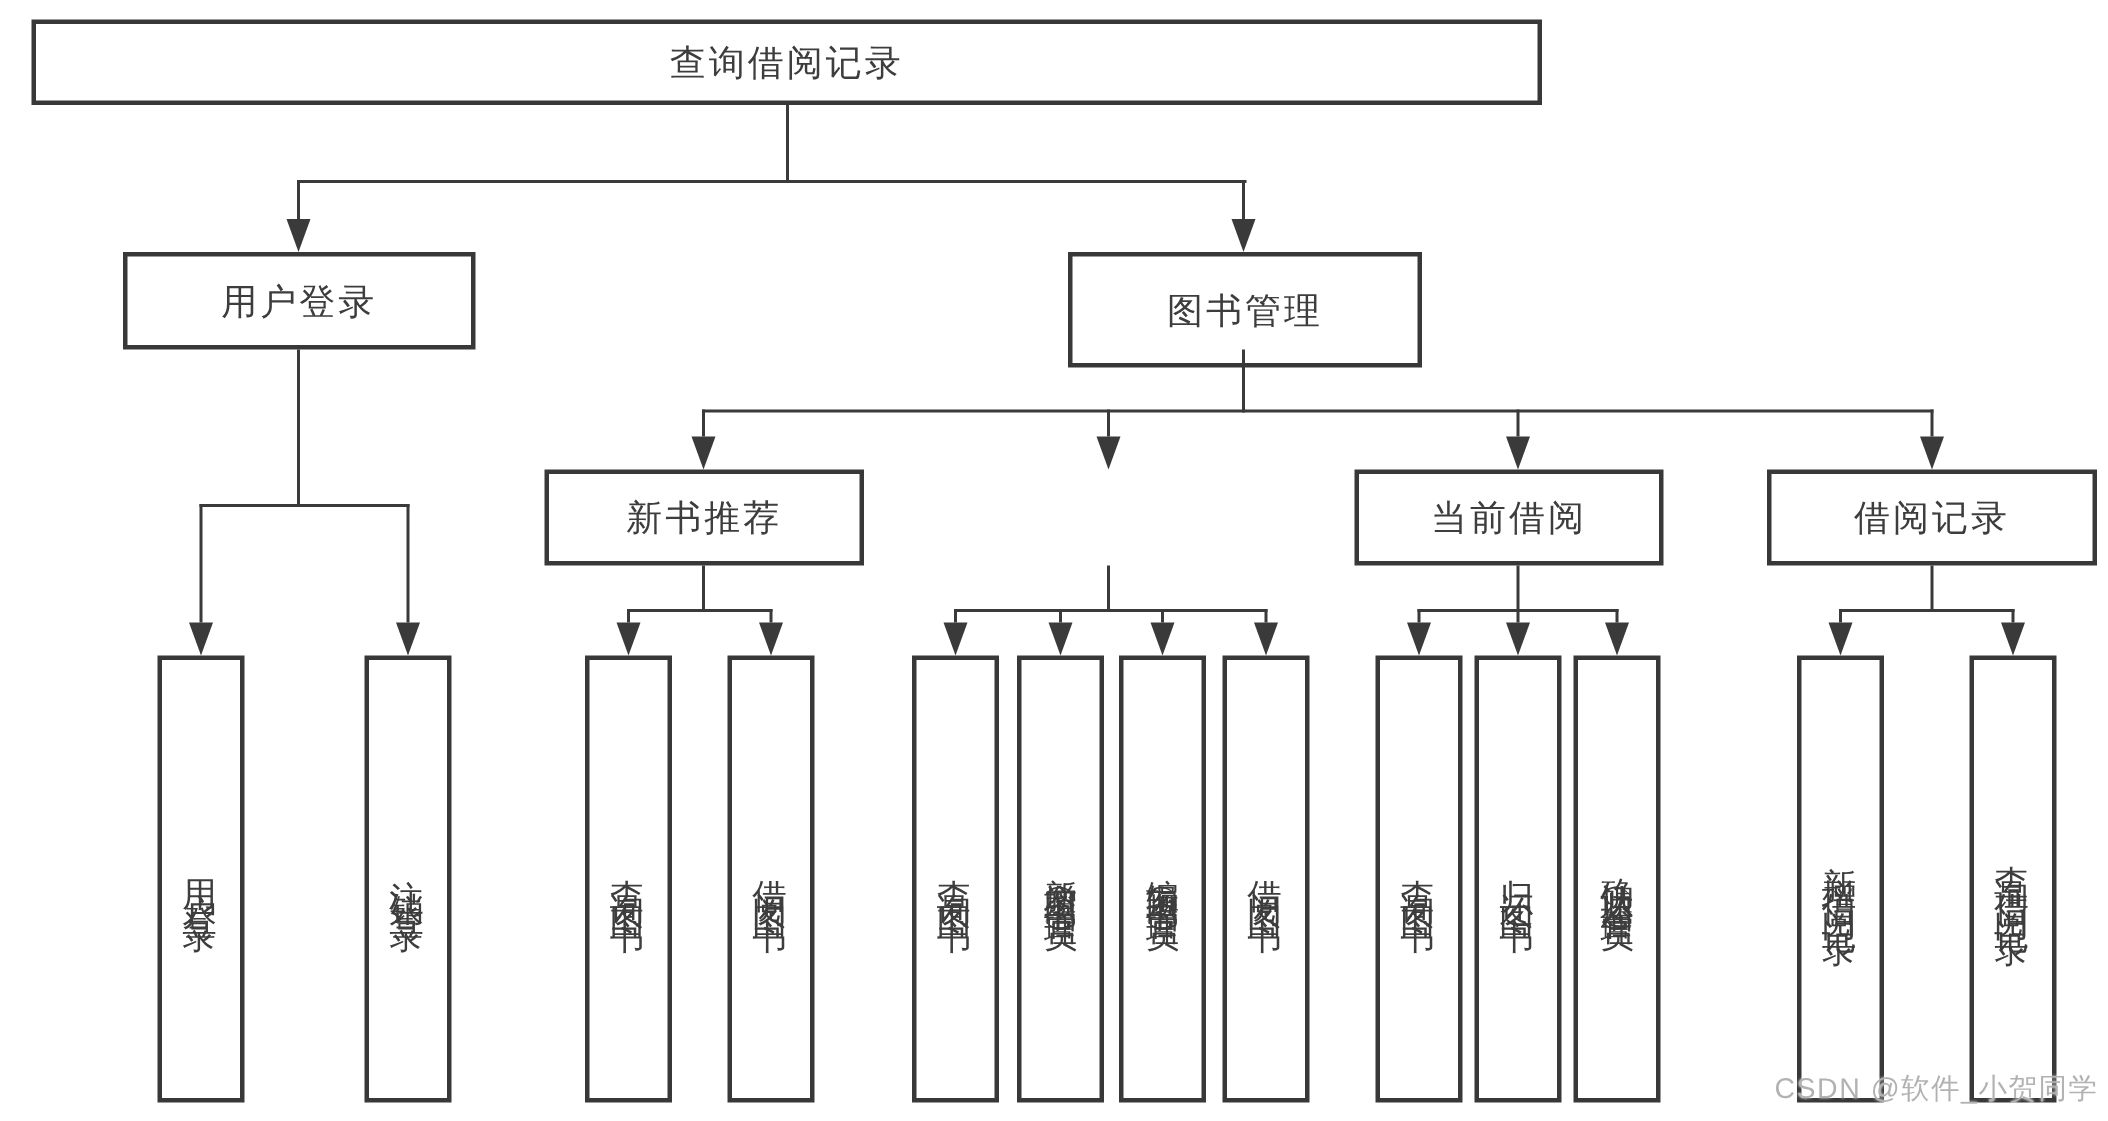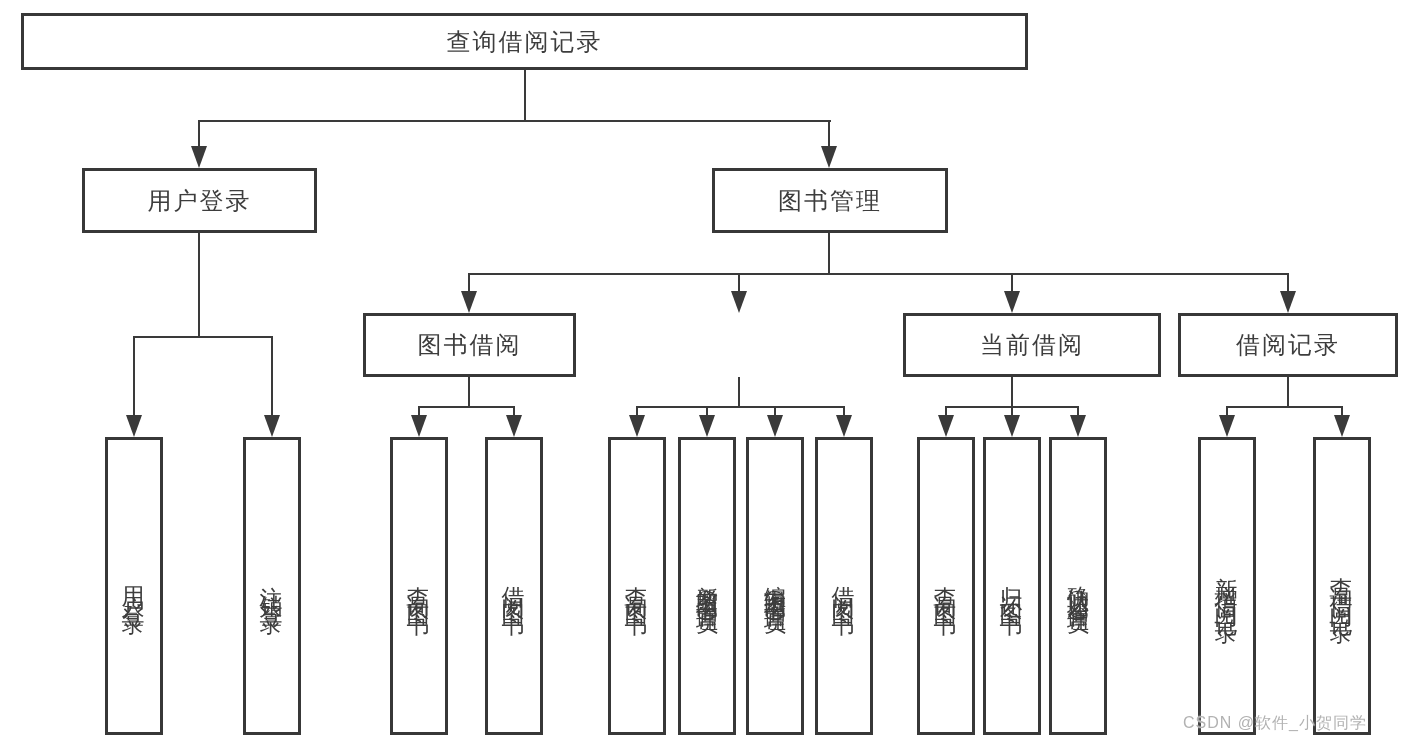--- a/index.html
+++ b/index.html
@@ -19,39 +19,39 @@
   .leaf.tight{font-size:22px;letter-spacing:4px;}
   .vl{position:absolute;width:2px;background:#3a3a3a;}
   .hl{position:absolute;height:2px;background:#3a3a3a;}
   .arw{
     position:absolute;width:0;height:0;
     border-left:8px solid transparent;border-right:8px solid transparent;
     border-top:22px solid #3a3a3a;
   }
   .wm{
     position:absolute;left:1183px;top:713px;
-    font-size:16px;letter-spacing:1px;color:#b2b2b2;
+    font-size:19px;letter-spacing:1px;color:#b2b2b2;
     text-shadow:0 0 2px #ffffff;white-space:nowrap;
   }
 </style>
 </head>
 <body>
 
 <div id="canvas">
 
   <div class="bx" style="left:21px;top:13px;width:1007px;height:57px">查询借阅记录</div>
 
   <div class="bx" style="left:82px;top:168px;width:235px;height:65px">用户登录</div>
 
-  <div class="bx" style="left:712px;top:168px;width:236px;height:65px">图书管理</div>
+  <div class="bx" style="left:712px;top:168px;width:236px;height:77px">图书管理</div>
 
-  <div class="bx" style="left:363px;top:313px;width:213px;height:64px">图书借阅</div>
+  <div class="bx" style="left:363px;top:313px;width:213px;height:64px">新书推荐</div>
 
 
-  <div class="bx" style="left:903px;top:313px;width:258px;height:64px">当前借阅</div>
+  <div class="bx" style="left:903px;top:313px;width:206px;height:64px">当前借阅</div>
 
   <div class="bx" style="left:1178px;top:313px;width:220px;height:64px">借阅记录</div>
 
   <div class="bx leaf" style="left:105px;top:437px;width:58px;height:298px">用户登录</div>
   <div class="bx leaf" style="left:243px;top:437px;width:58px;height:298px">注销登录</div>
 
   <div class="bx leaf" style="left:390px;top:437px;width:58px;height:298px">查询图书</div>
   <div class="bx leaf" style="left:485px;top:437px;width:58px;height:298px">借阅图书</div>
 
   <div class="bx leaf" style="left:608px;top:437px;width:58px;height:298px">查询图书</div>

